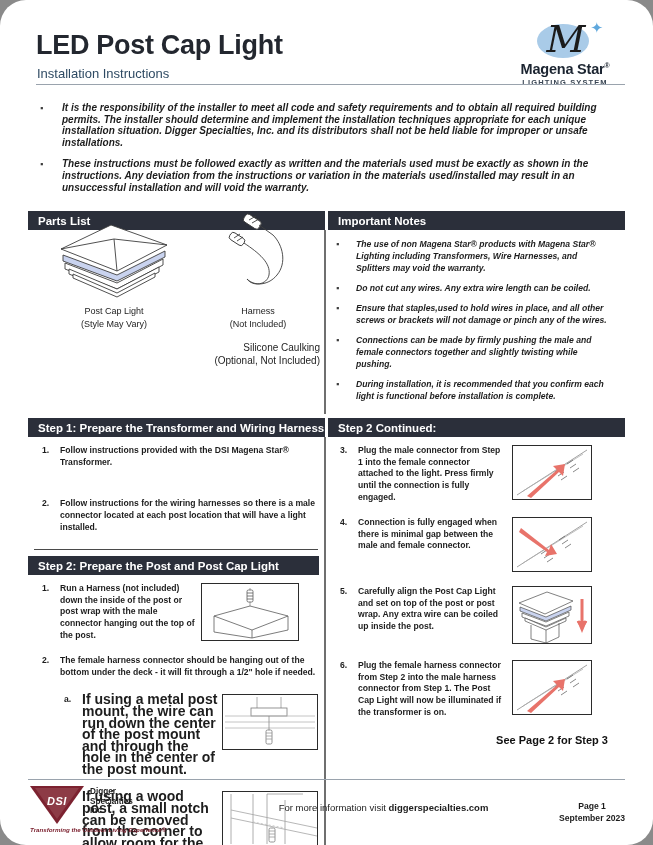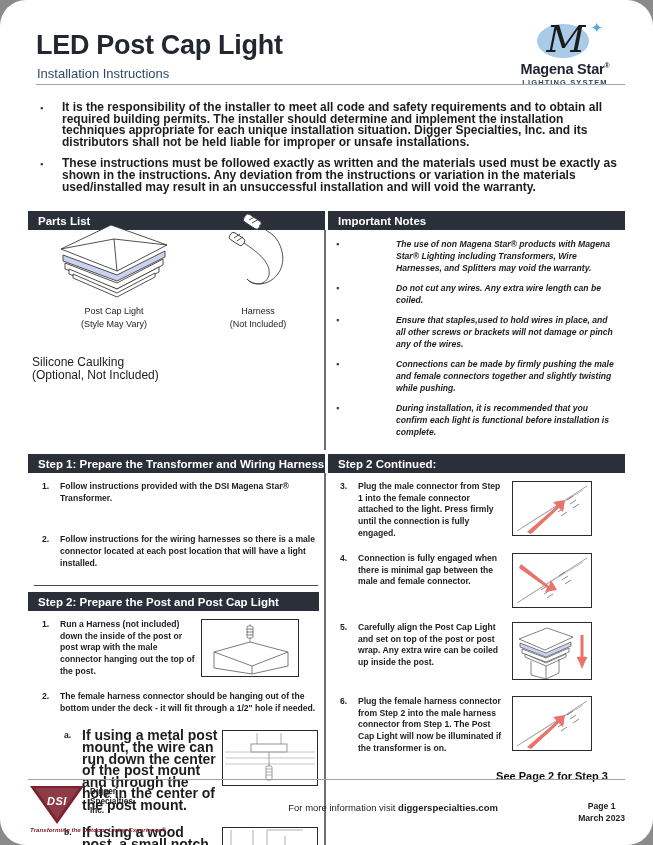--- a/index.html
+++ b/index.html
@@ -35,21 +35,21 @@
   .logo-name{font-size:14.5px;font-weight:bold;color:#1b2430;margin-top:1px;letter-spacing:-0.2px;}
   .logo-name sup{font-size:7px;}
   .logo-sub{font-size:7.5px;letter-spacing:1.1px;color:#3a4654;font-weight:bold;margin-top:1px;}
   .hdr-rule{position:absolute;left:8px;right:0;top:66px;height:1px;background:#9aa3ad;}
 
   
   .intro{padding:6px 2px 4px 8px;}
   .intro .b{display:flex;margin-bottom:10px;}
   .intro .bd{width:22px;flex:none;color:#3a3a3a;font-size:9px;line-height:13px;padding-left:4px;}
   .intro .bt{
-    font-size:12px;line-height:11.6px;color:#1d1d1d;
+    font-style:italic;font-size:10px;line-height:11.6px;color:#1d1d1d;
     font-weight:bold;padding-right:4px;
   }
 
   
   .band{display:flex;height:19px;margin-top:4px;}
   .band .cell{
     background:#2b2f3a;color:#ffffff;font-size:11.5px;font-weight:bold;
     display:flex;align-items:center;padding-left:10px;box-sizing:border-box;
   }
   .band .cL{width:297px;}
@@ -61,27 +61,27 @@
   .colL{width:297px;box-sizing:border-box;}
   .colR{width:297px;box-sizing:border-box;border-left:1px solid #6f6f6f;}
   .colL.bx{border-right:1px solid #6f6f6f;}
 
   
   .parts{padding:8px 4px 6px 4px;}
   .parts-row{display:flex;justify-content:space-around;align-items:flex-end;height:92px;}
   .cap-fig{width:130px;height:90px;position:relative;}
   .harn-fig{width:90px;height:90px;position:relative;}
   .cap-label,.harn-label{text-align:center;font-size:9px;color:#1d1d1d;line-height:12.5px;margin-top:4px;}
-  .caulk-label{text-align:left;font-size:12px;color:#1d1d1d;line-height:12.5px;margin-top:26px;}
+  .caulk-label{text-align:right;font-size:10px;color:#1d1d1d;line-height:12.5px;margin-top:12px;}
 
   
   .notes{padding:8px 8px 4px 8px;}
   .notes .b{display:flex;margin-bottom:8px;}
   .notes .bd{width:20px;flex:none;color:#3a3a3a;font-size:9px;line-height:12px;padding-left:2px;}
-  .notes .bt{font-style:italic;font-weight:bold;font-size:8.6px;line-height:12px;color:#1d1d1d;margin-left:40px;}
+  .notes .bt{font-style:italic;font-weight:bold;font-size:8.6px;line-height:12px;color:#1d1d1d;}
 
   
   .steps{padding:8px 6px 4px 6px;}
   .st{display:flex;margin-bottom:6px;}
   .st .num{width:26px;flex:none;font-size:8.6px;color:#1d1d1d;padding-left:8px;box-sizing:border-box;font-weight:bold;}
   .st .txt{font-size:8.6px;line-height:11.6px;color:#1d1d1d;font-weight:bold;flex:1;}
   .st .fig{flex:none;margin-left:6px;}
   .sub{display:flex;margin:0 0 4px 0;}
   .sub .num{width:48px;flex:none;font-size:8.6px;color:#1d1d1d;padding-left:30px;box-sizing:border-box;font-weight:bold;}
   .sub .txt{font-size:14px;line-height:11.6px;color:#1d1d1d;font-weight:bold;width:150px;}
@@ -419,18 +419,18 @@
          <div>Specialties</div>
          <div>Inc.</div>
        </div>
        <div class="dsi-tag">Transforming the Outdoor Living Experience®</div>
      </div>
      <div class="foot-mid">
        <span>For more information visit </span><b>diggerspecialties.com</b>
      </div>
      <div class="foot-right">
        <div>Page 1</div>
-       <div>March 2023</div>
+       <div>September 2023</div>
      </div>
    </div>
  </div>
 
 </div>
 
 </body></html>

